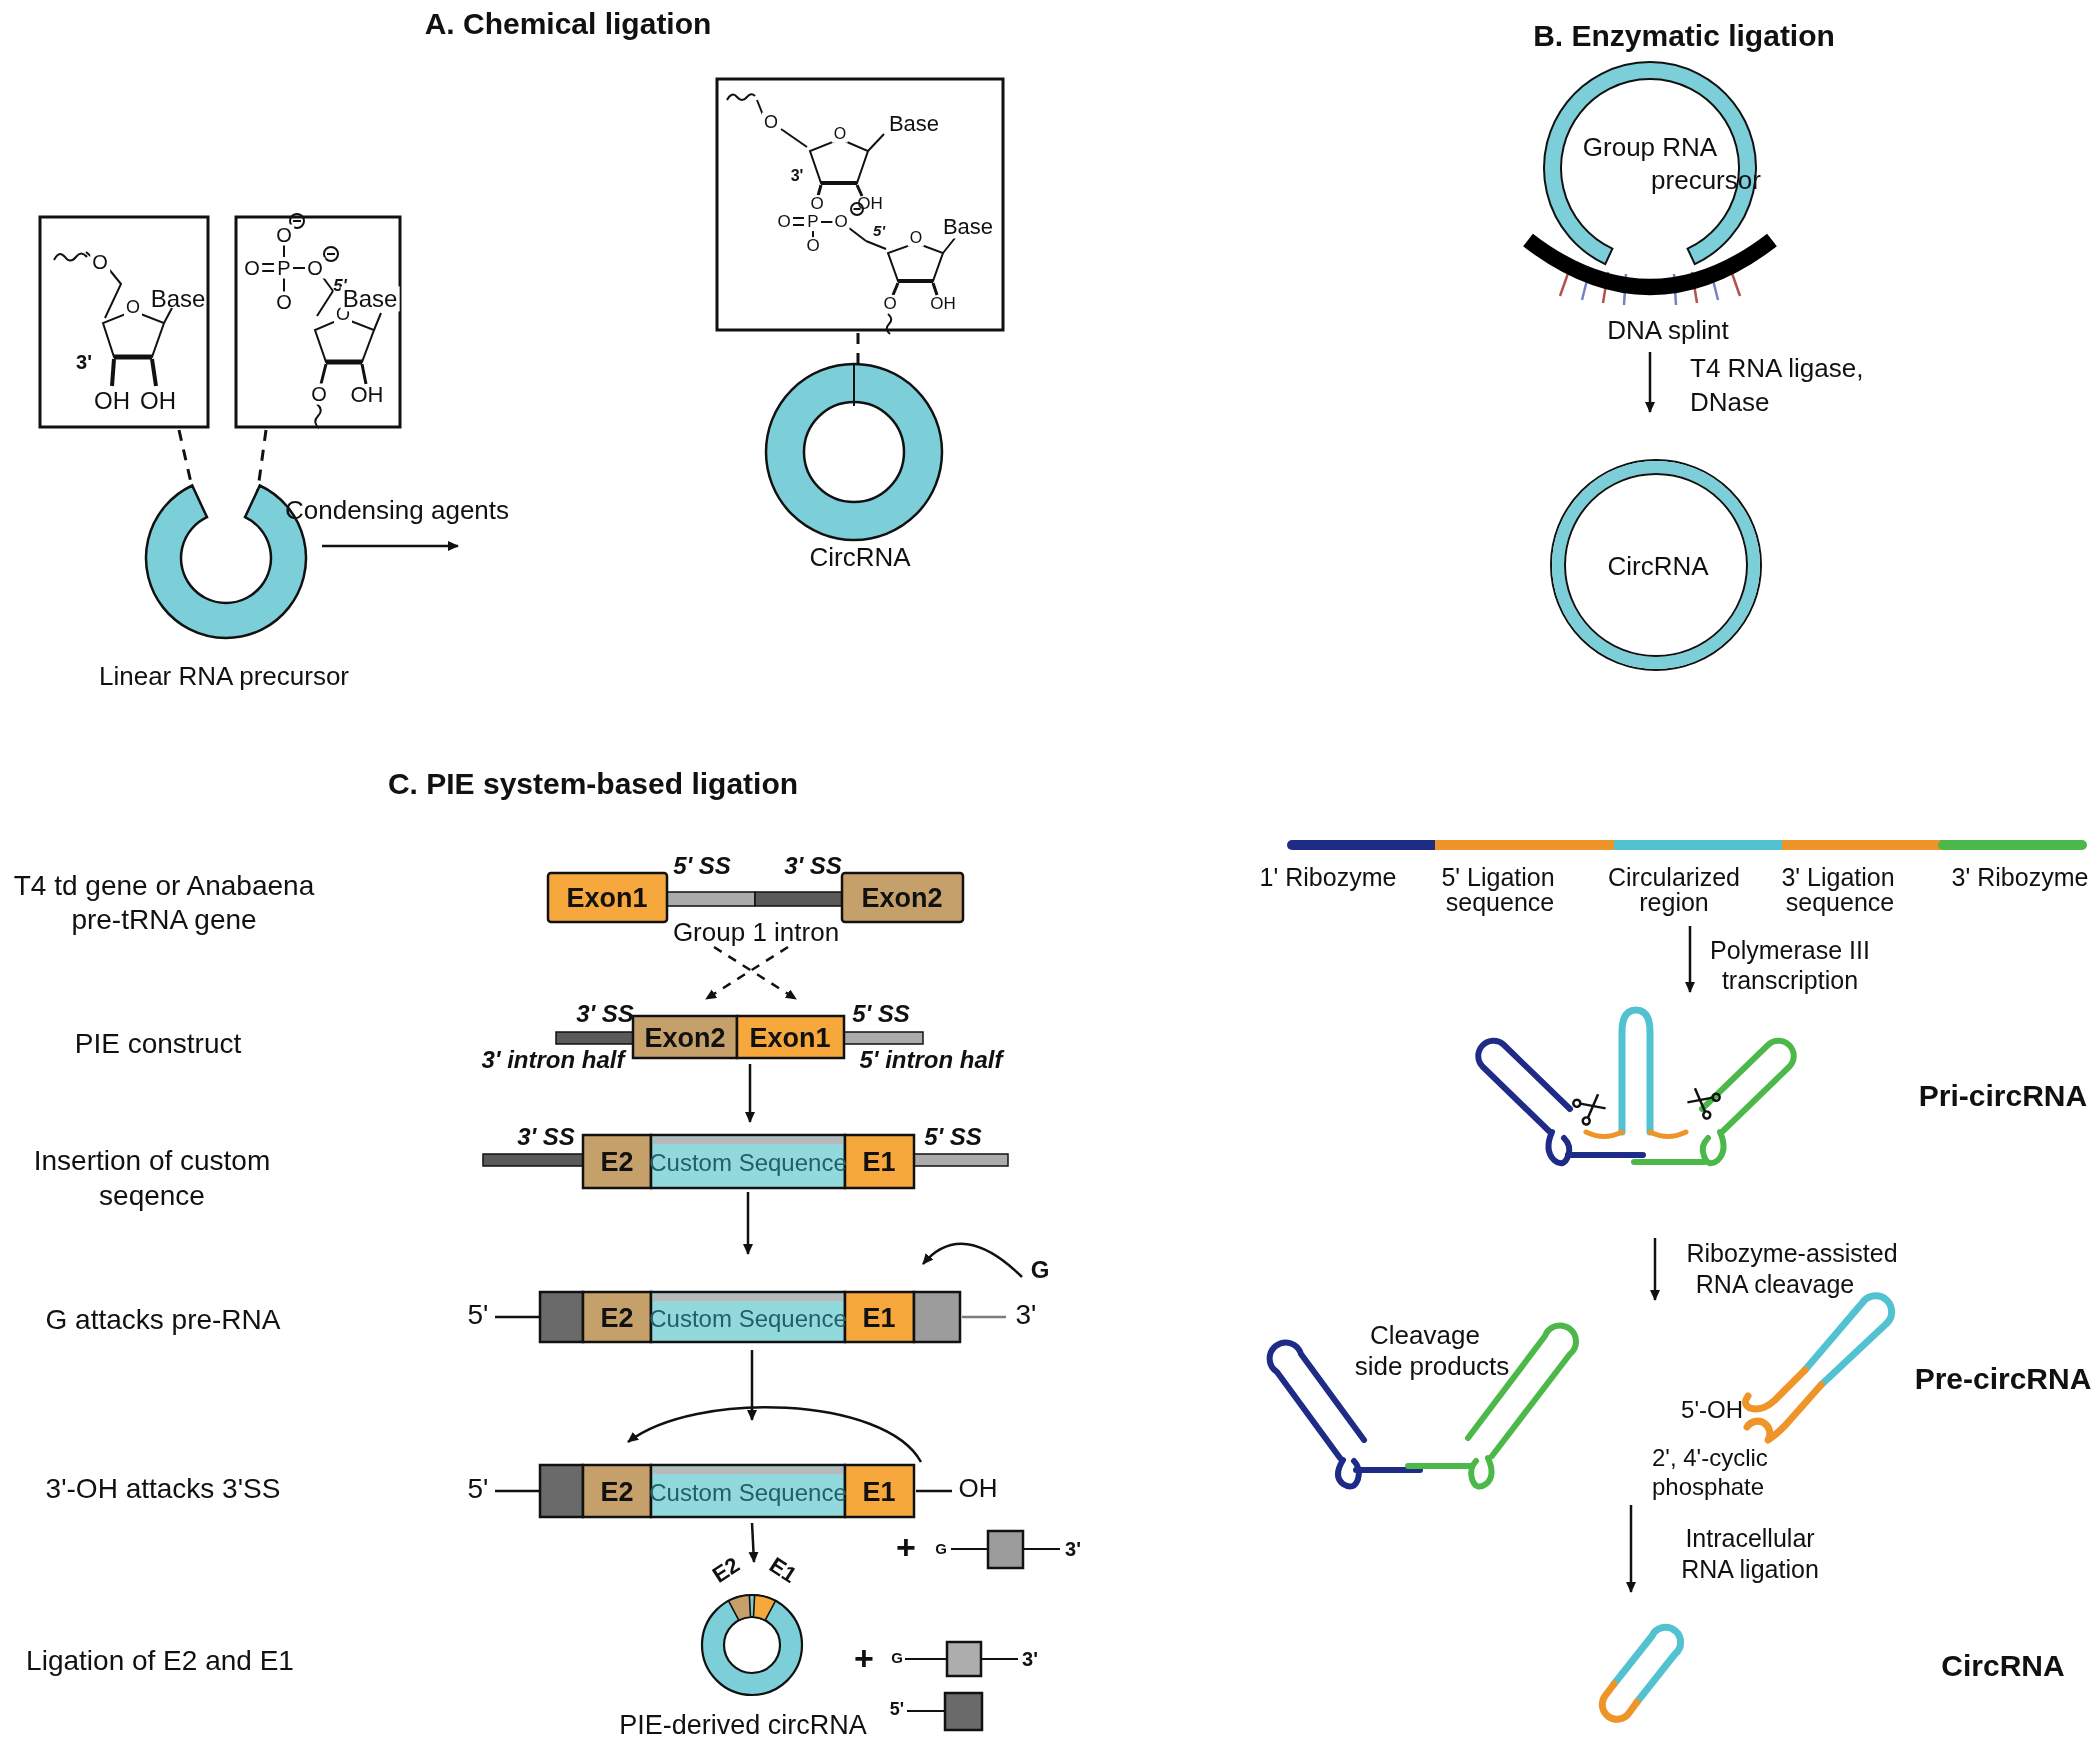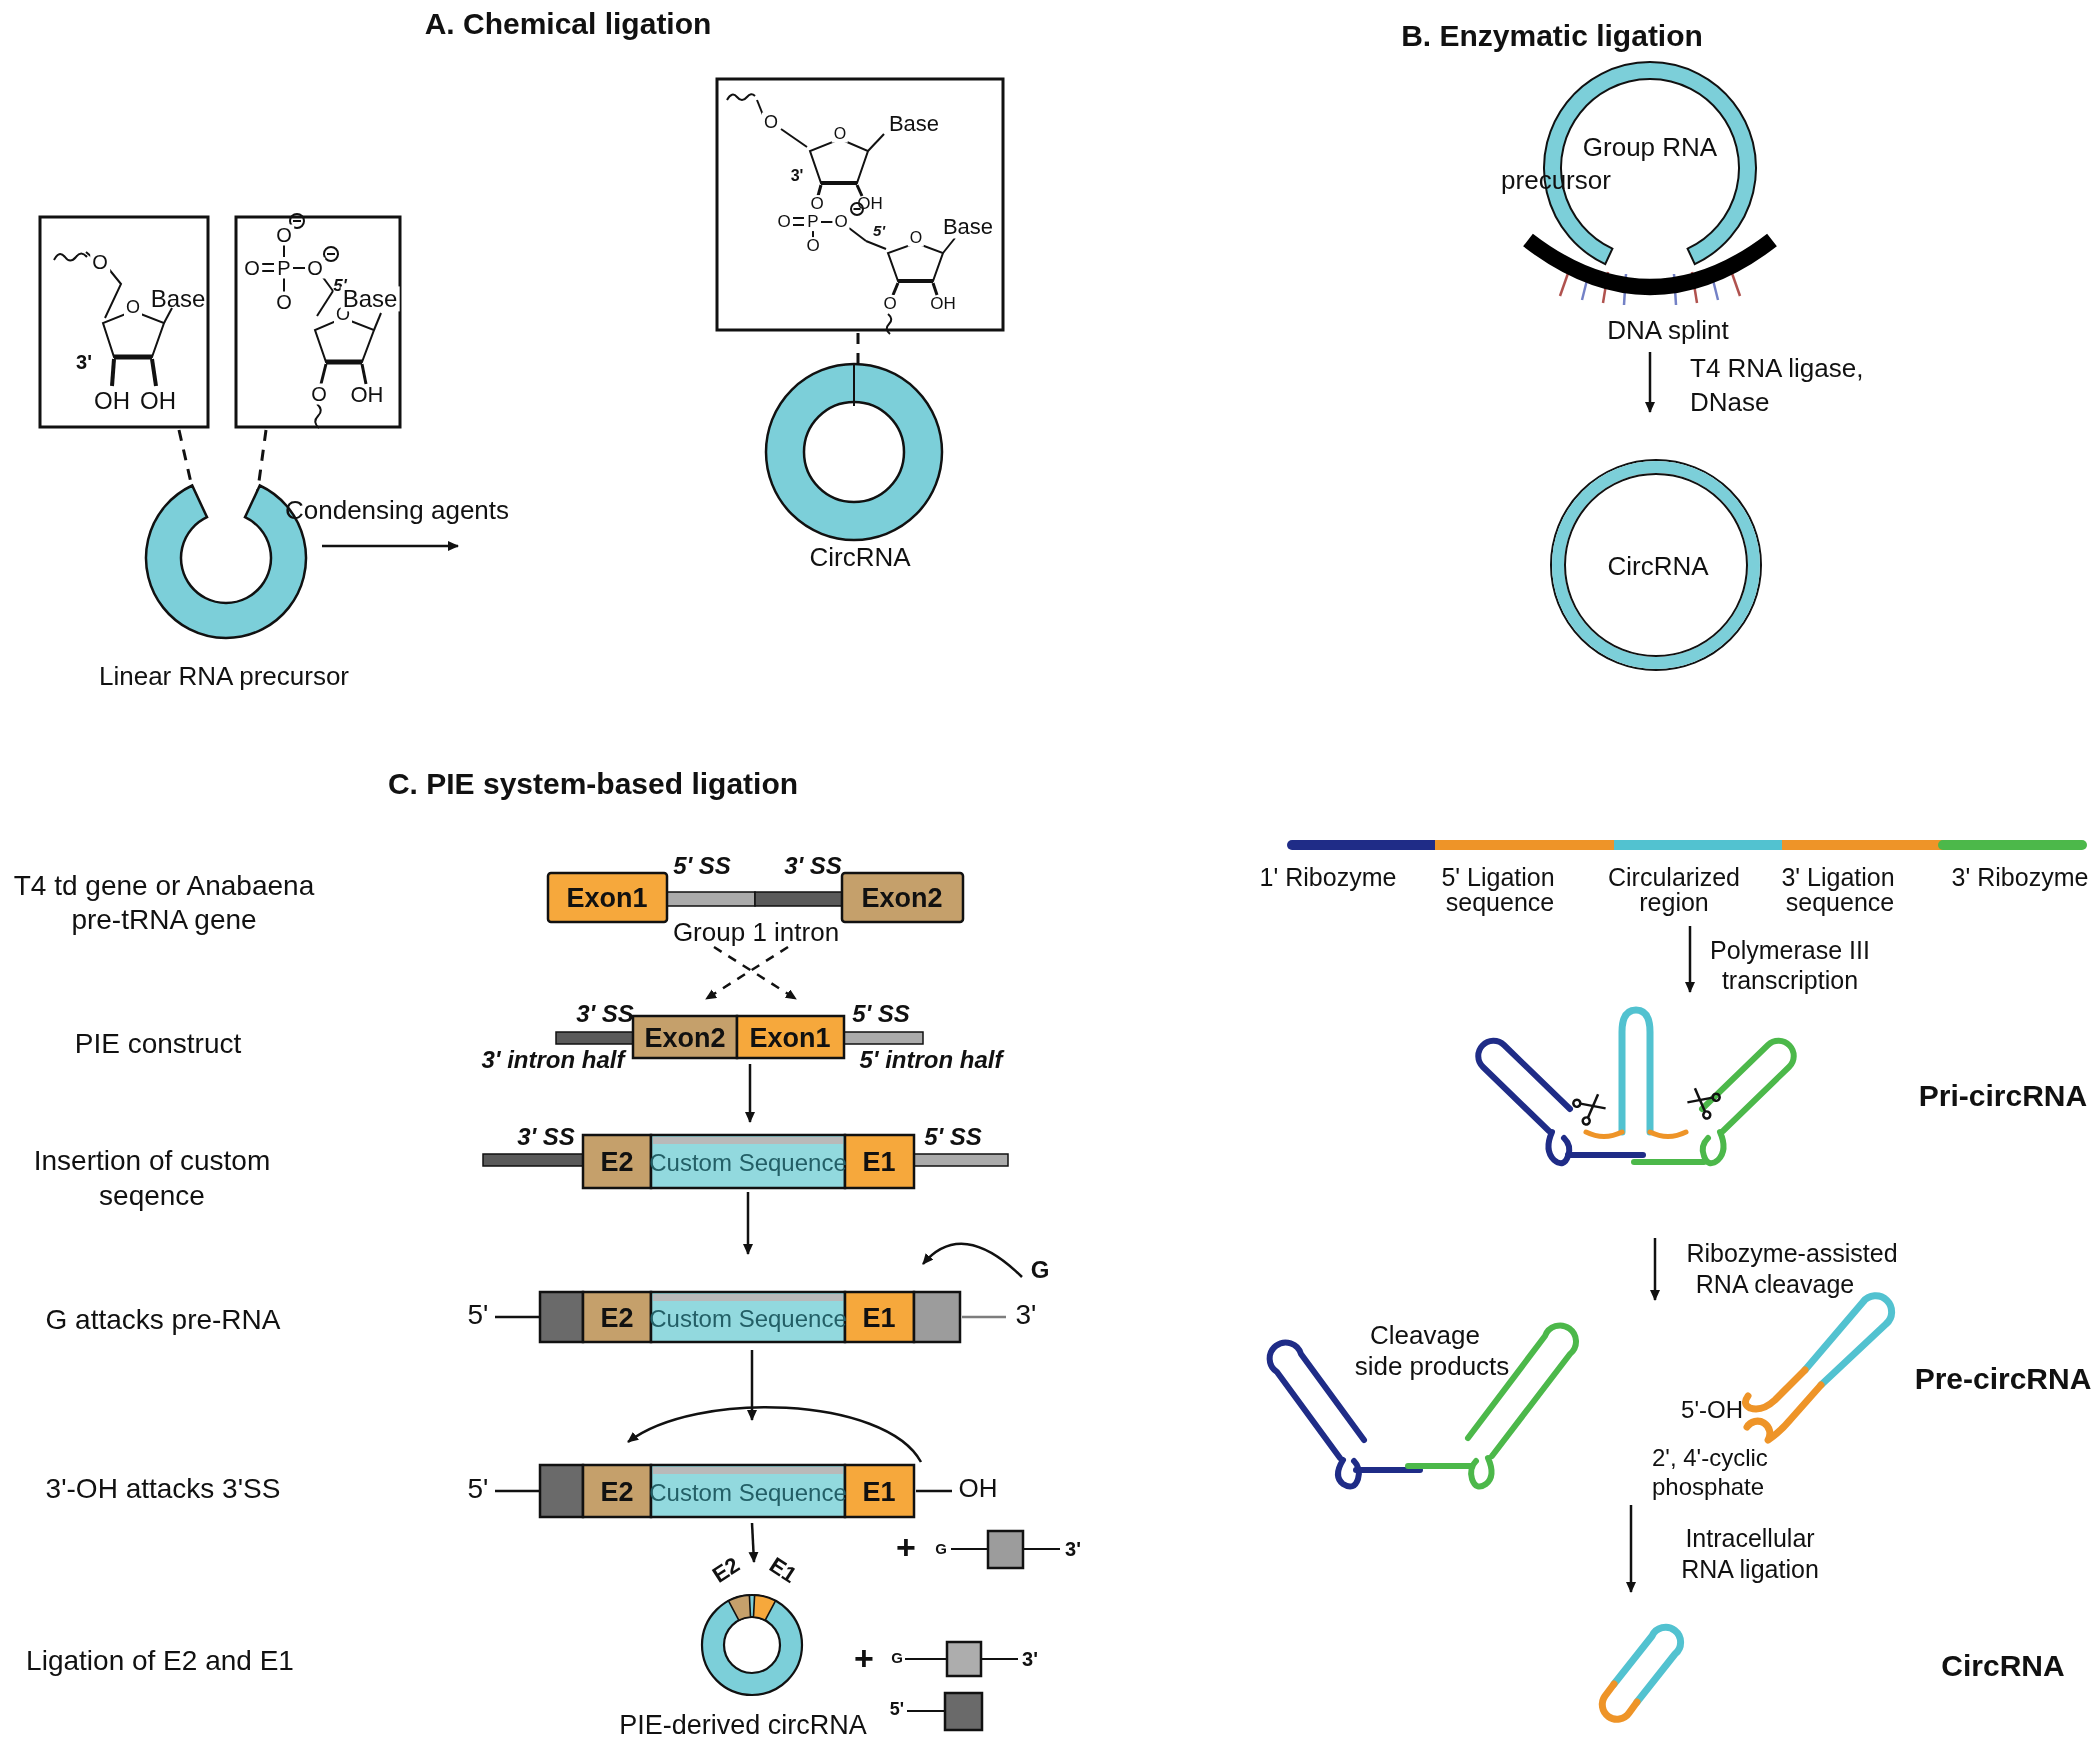--- a/index.html
+++ b/index.html
@@ -297,23 +297,23 @@
 <div class="t b s15 i" style="left:879px;top:231px">5'</div>
 <div class="t s16 atom" style="left:916px;top:238px">O</div>
 <div class="t s22 atom" style="left:968px;top:227px">Base</div>
 <div class="t s17 atom" style="left:890px;top:304px">O</div>
 <div class="t s17" style="left:943px;top:304px">OH</div>
 
 <div class="t s26" style="left:397px;top:511px">Condensing agents</div>
 <div class="t s26" style="left:224px;top:677px">Linear RNA precursor</div>
 <div class="t s26" style="left:860px;top:558px">CircRNA</div>
 
-<div class="t b s30" style="left:1552px;top:36px">B. Enzymatic ligation</div>
+<div class="t b s30" style="left:1684px;top:36px">B. Enzymatic ligation</div>
 <div class="t s26" style="left:1650px;top:148px">Group RNA</div>
-<div class="t s26" style="left:1556px;top:181px">precursor</div>
+<div class="t s26" style="left:1706px;top:181px">precursor</div>
 <div class="t s26" style="left:1668px;top:331px">DNA splint</div>
 <div class="tl s26" style="left:1690px;top:369px">T4 RNA ligase,</div>
 <div class="tl s26" style="left:1690px;top:403px">DNase</div>
 <div class="t s26" style="left:1658px;top:567px">CircRNA</div>
 
 <div class="t b s30" style="left:593px;top:784px">C. PIE system-based ligation</div>
 <div class="t s28" style="left:164px;top:886px">T4 td gene or Anabaena</div>
 <div class="t s28" style="left:164px;top:920px">pre-tRNA gene</div>
 <div class="t b s24 i" style="left:702px;top:866px">5' SS</div>
 <div class="t b s24 i" style="left:813px;top:866px">3' SS</div>

